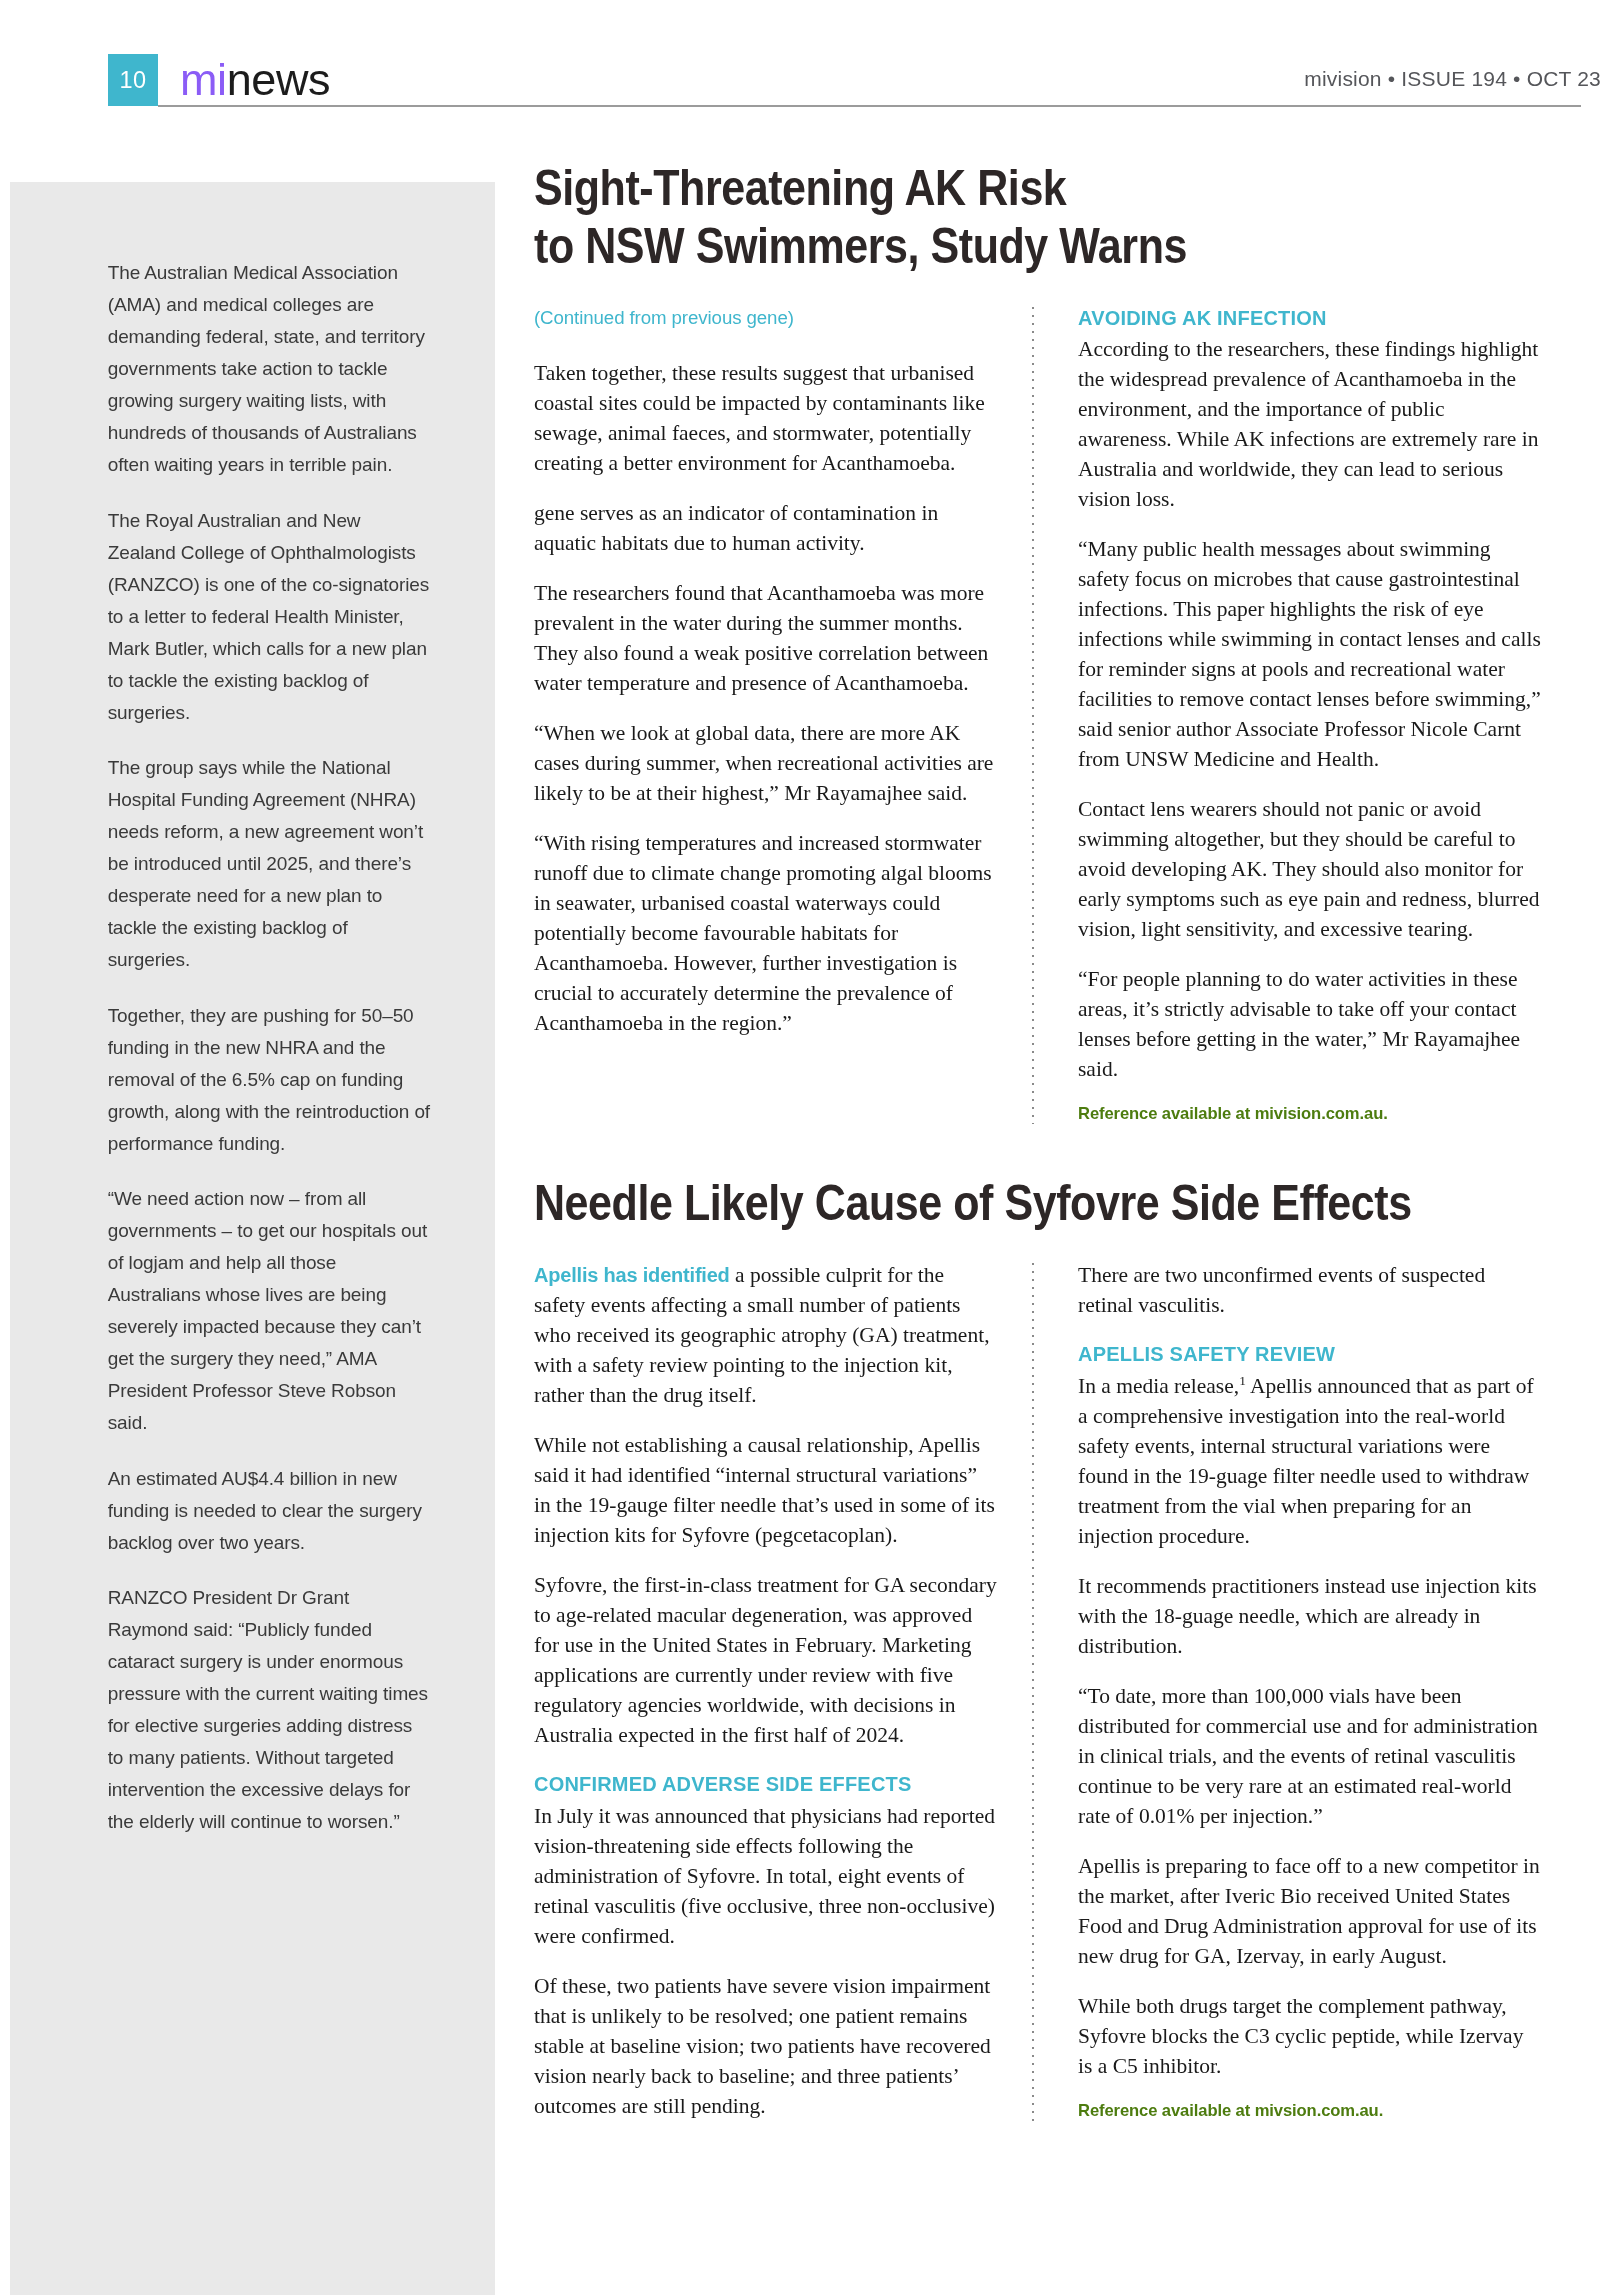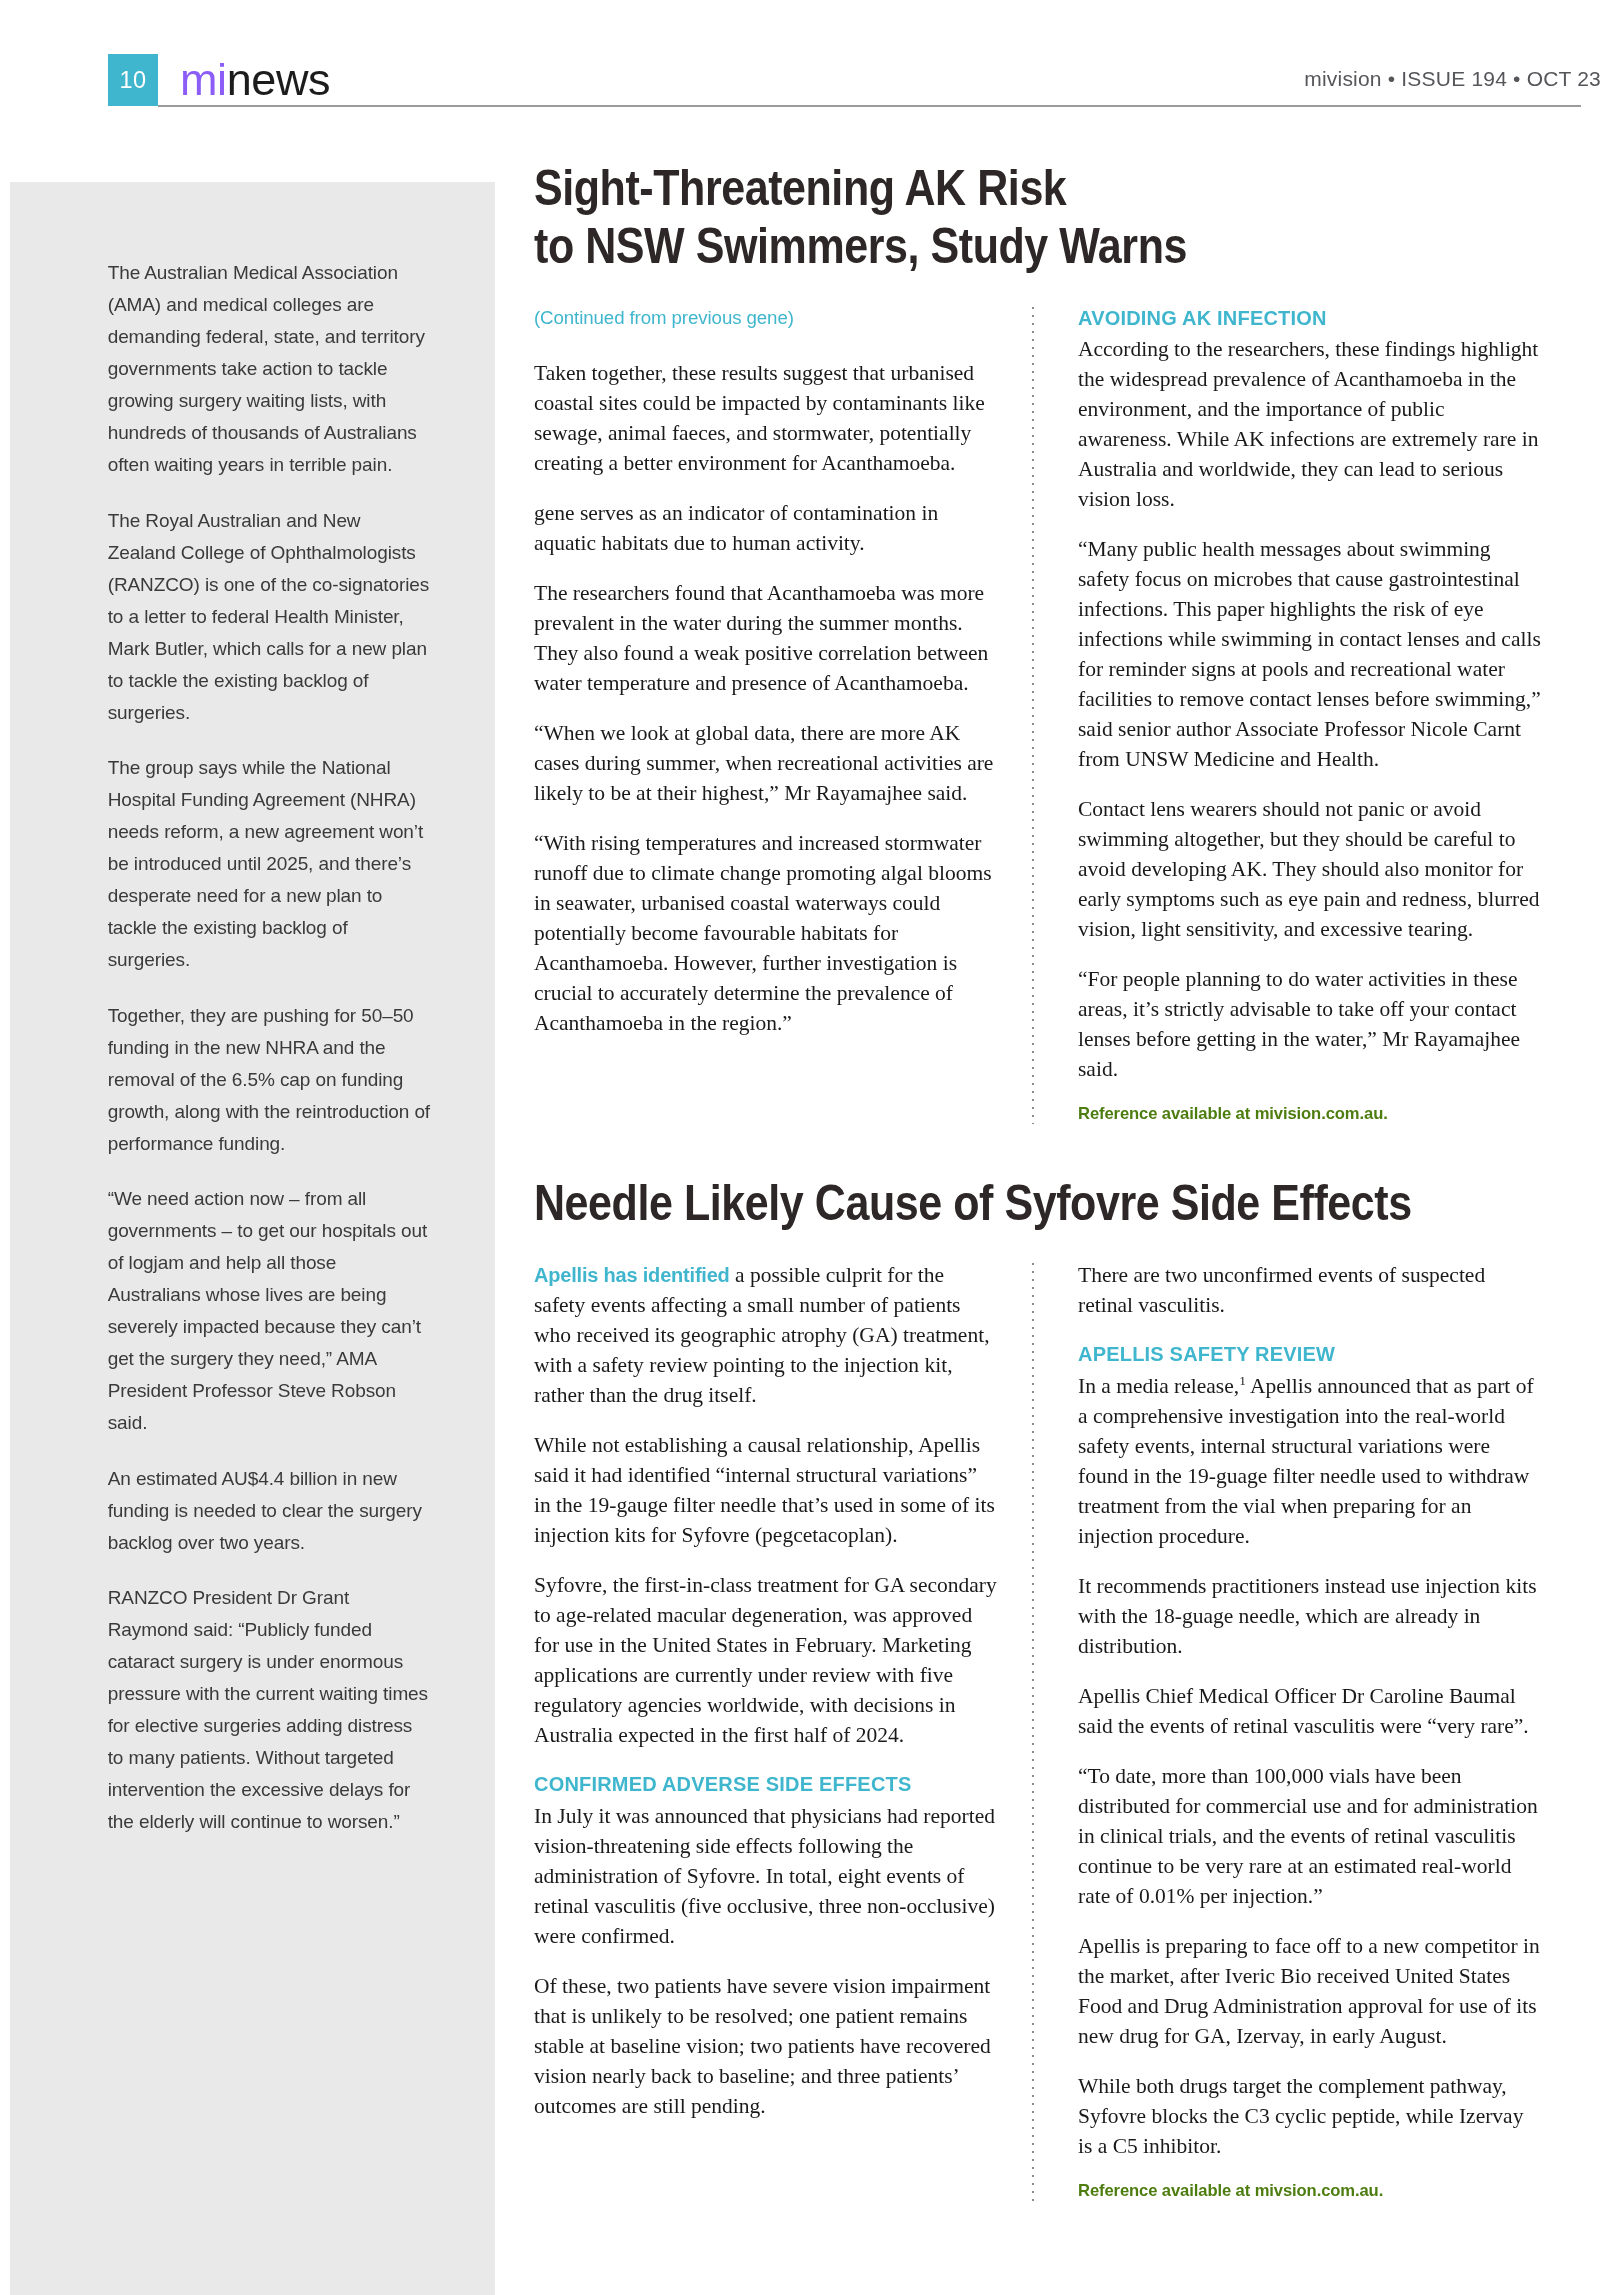--- a/index.html
+++ b/index.html
@@ -189,21 +189,20 @@
         <h3 class="subhead">CONFIRMED ADVERSE SIDE EFFECTS</h3>
         <p class="body-p">In July it was announced that physicians had reported vision-threatening side effects following the administration of Syfovre. In total, eight events of retinal vasculitis (five occlusive, three non-occlusive) were confirmed.</p>
         <p class="body-p">Of these, two patients have severe vision impairment that is unlikely to be resolved; one patient remains stable at baseline vision; two patients have recovered vision nearly back to baseline; and three patients’ outcomes are still pending.</p>
       </div>
 
       <div class="col col-right">
         <p class="body-p">There are two unconfirmed events of suspected retinal vasculitis.</p>
         <h3 class="subhead">APELLIS SAFETY REVIEW</h3>
         <p class="body-p"><span>In a media release,</span><sup>1</sup><span> Apellis announced that as part of a comprehensive investigation into the real-world safety events, internal structural variations were found in the 19-guage filter needle used to withdraw treatment from the vial when preparing for an injection procedure.</span></p>
         <p class="body-p">It recommends practitioners instead use injection kits with the 18-guage needle, which are already in distribution.</p>
-        <p class="body-p">Apellis Chief Medical Officer Dr Caroline Baumal said the events of retinal vasculitis were “very rare”.</p>
         <p class="body-p">“To date, more than 100,000 vials have been distributed for commercial use and for administration in clinical trials, and the events of retinal vasculitis continue to be very rare at an estimated real-world rate of 0.01% per injection.”</p>
         <p class="body-p">Apellis is preparing to face off to a new competitor in the market, after Iveric Bio received United States Food and Drug Administration approval for use of its new drug for GA, Izervay, in early August.</p>
         <p class="body-p">While both drugs target the complement pathway, Syfovre blocks the C3 cyclic peptide, while Izervay is a C5 inhibitor.</p>
         <p class="reference">Reference available at mivsion.com.au.</p>
       </div>
     </div>
   </section>
 
 </main>
 

